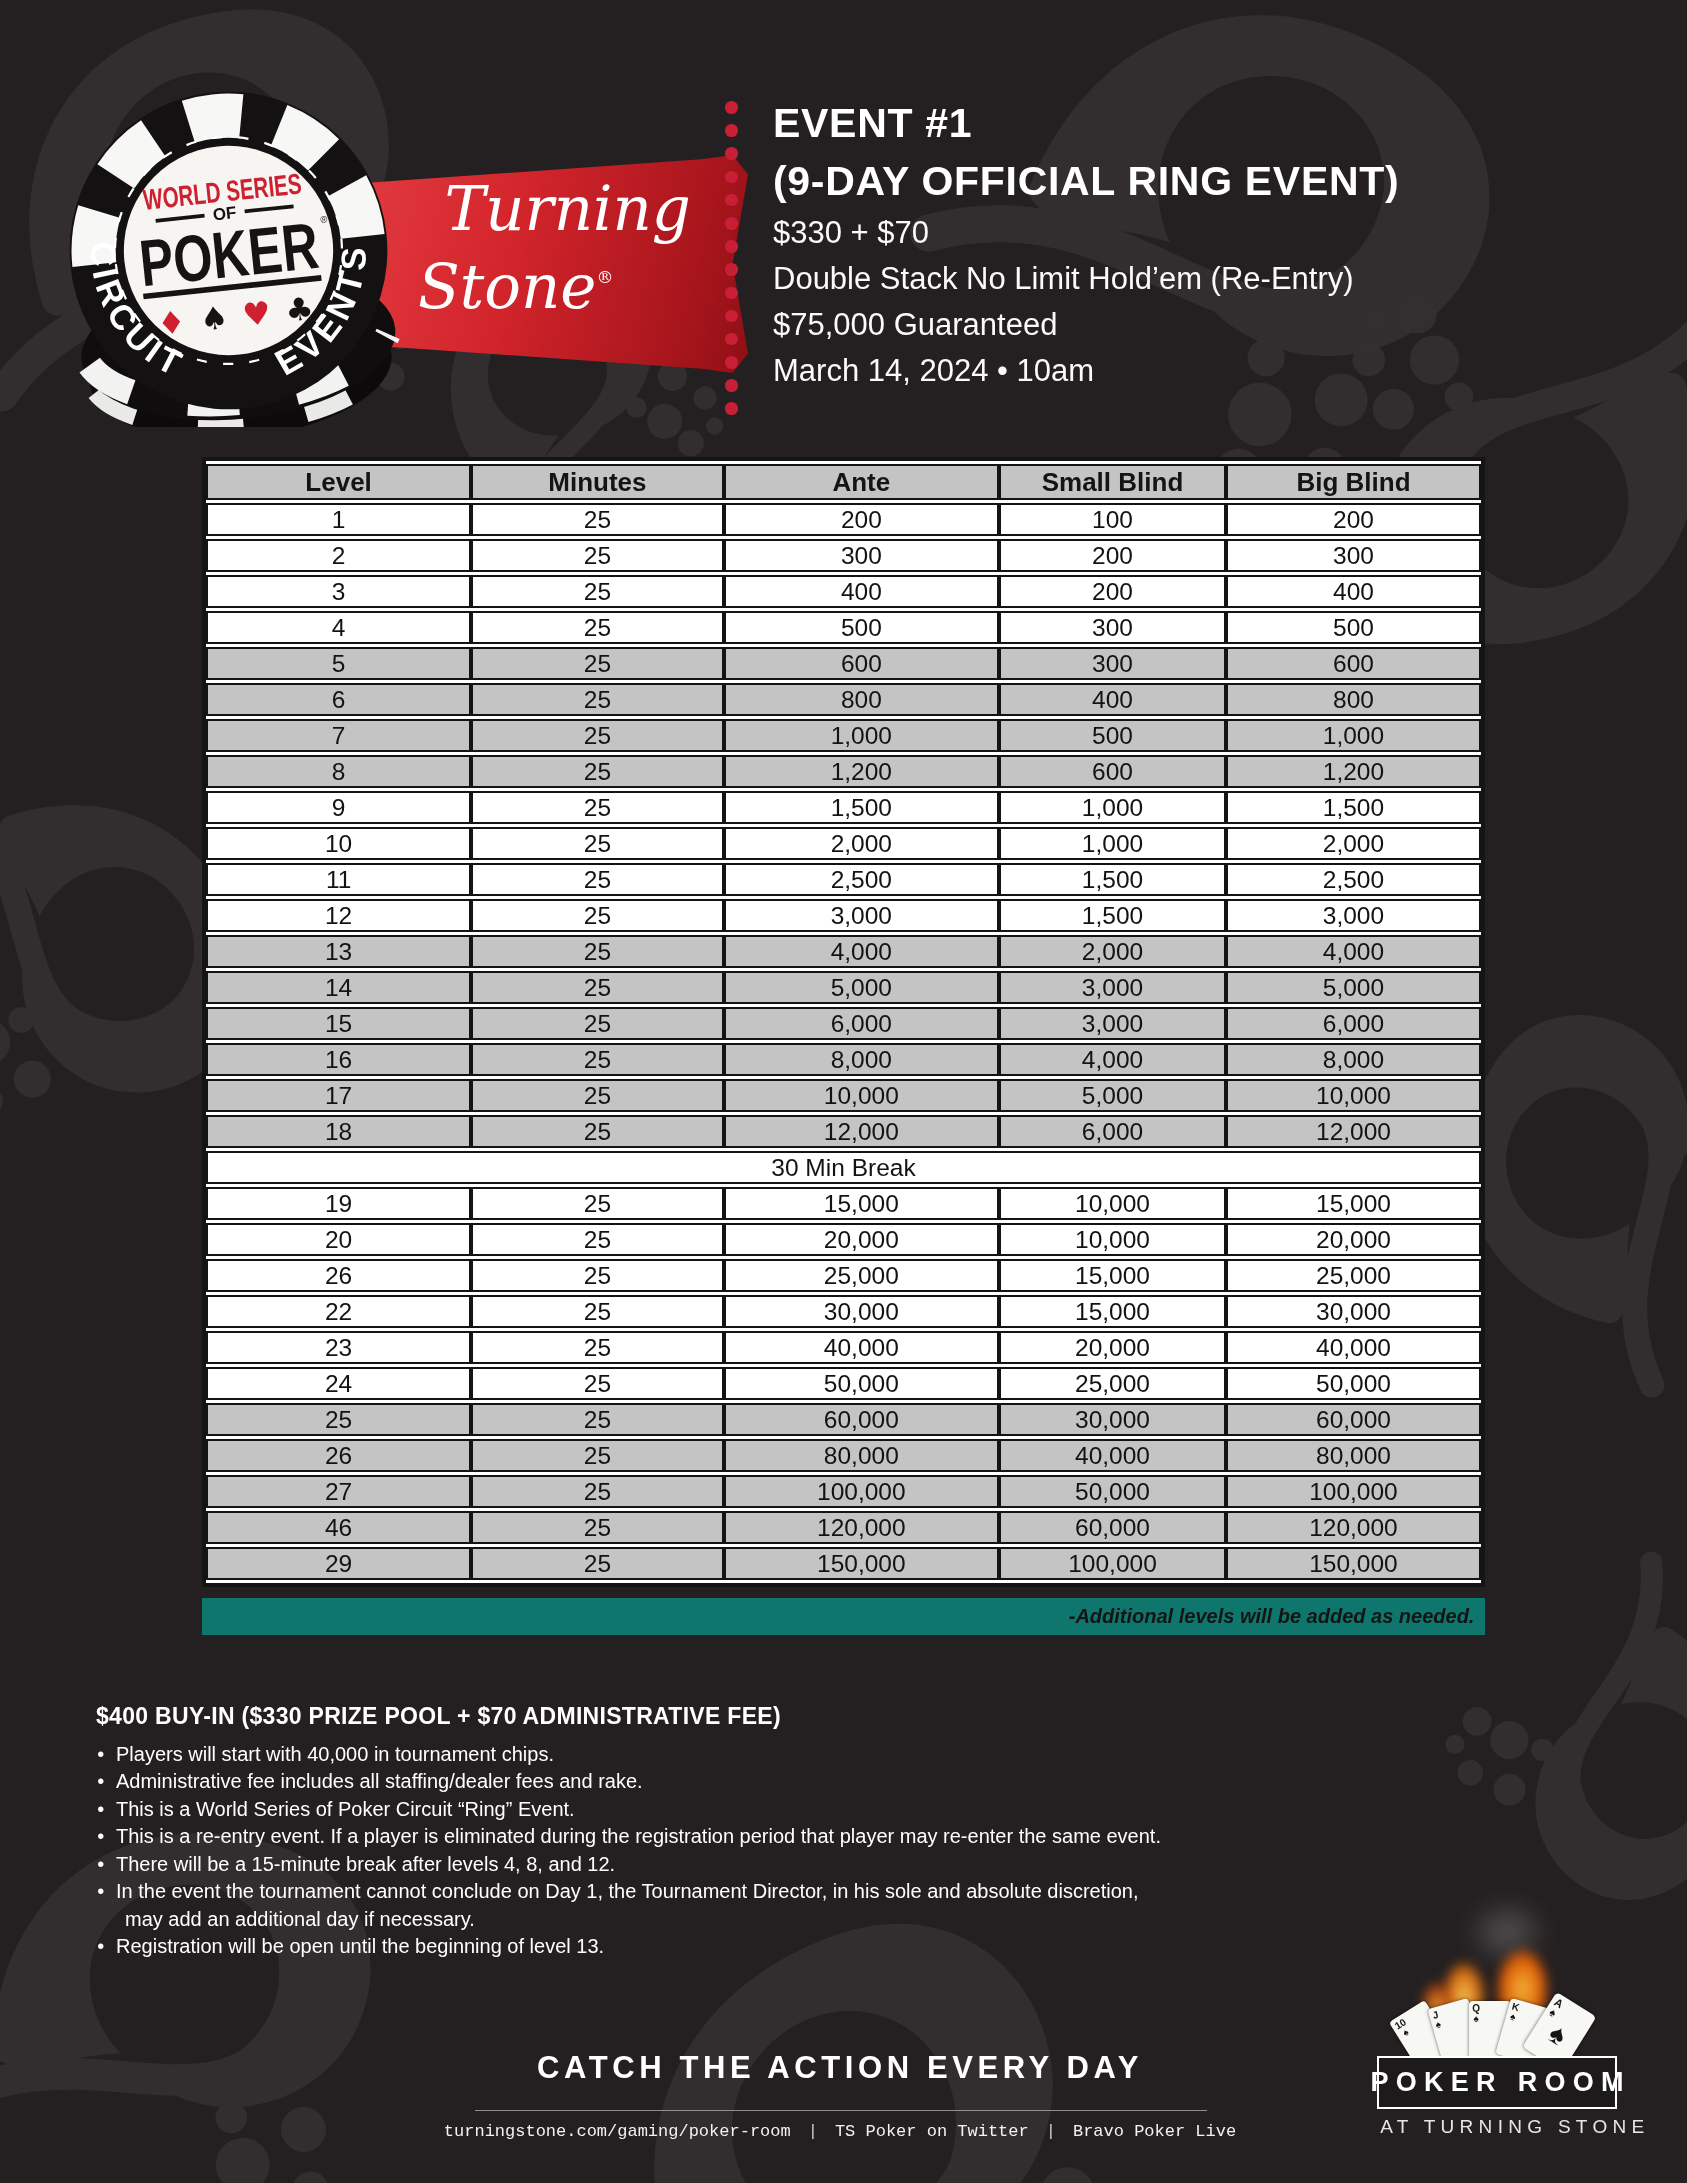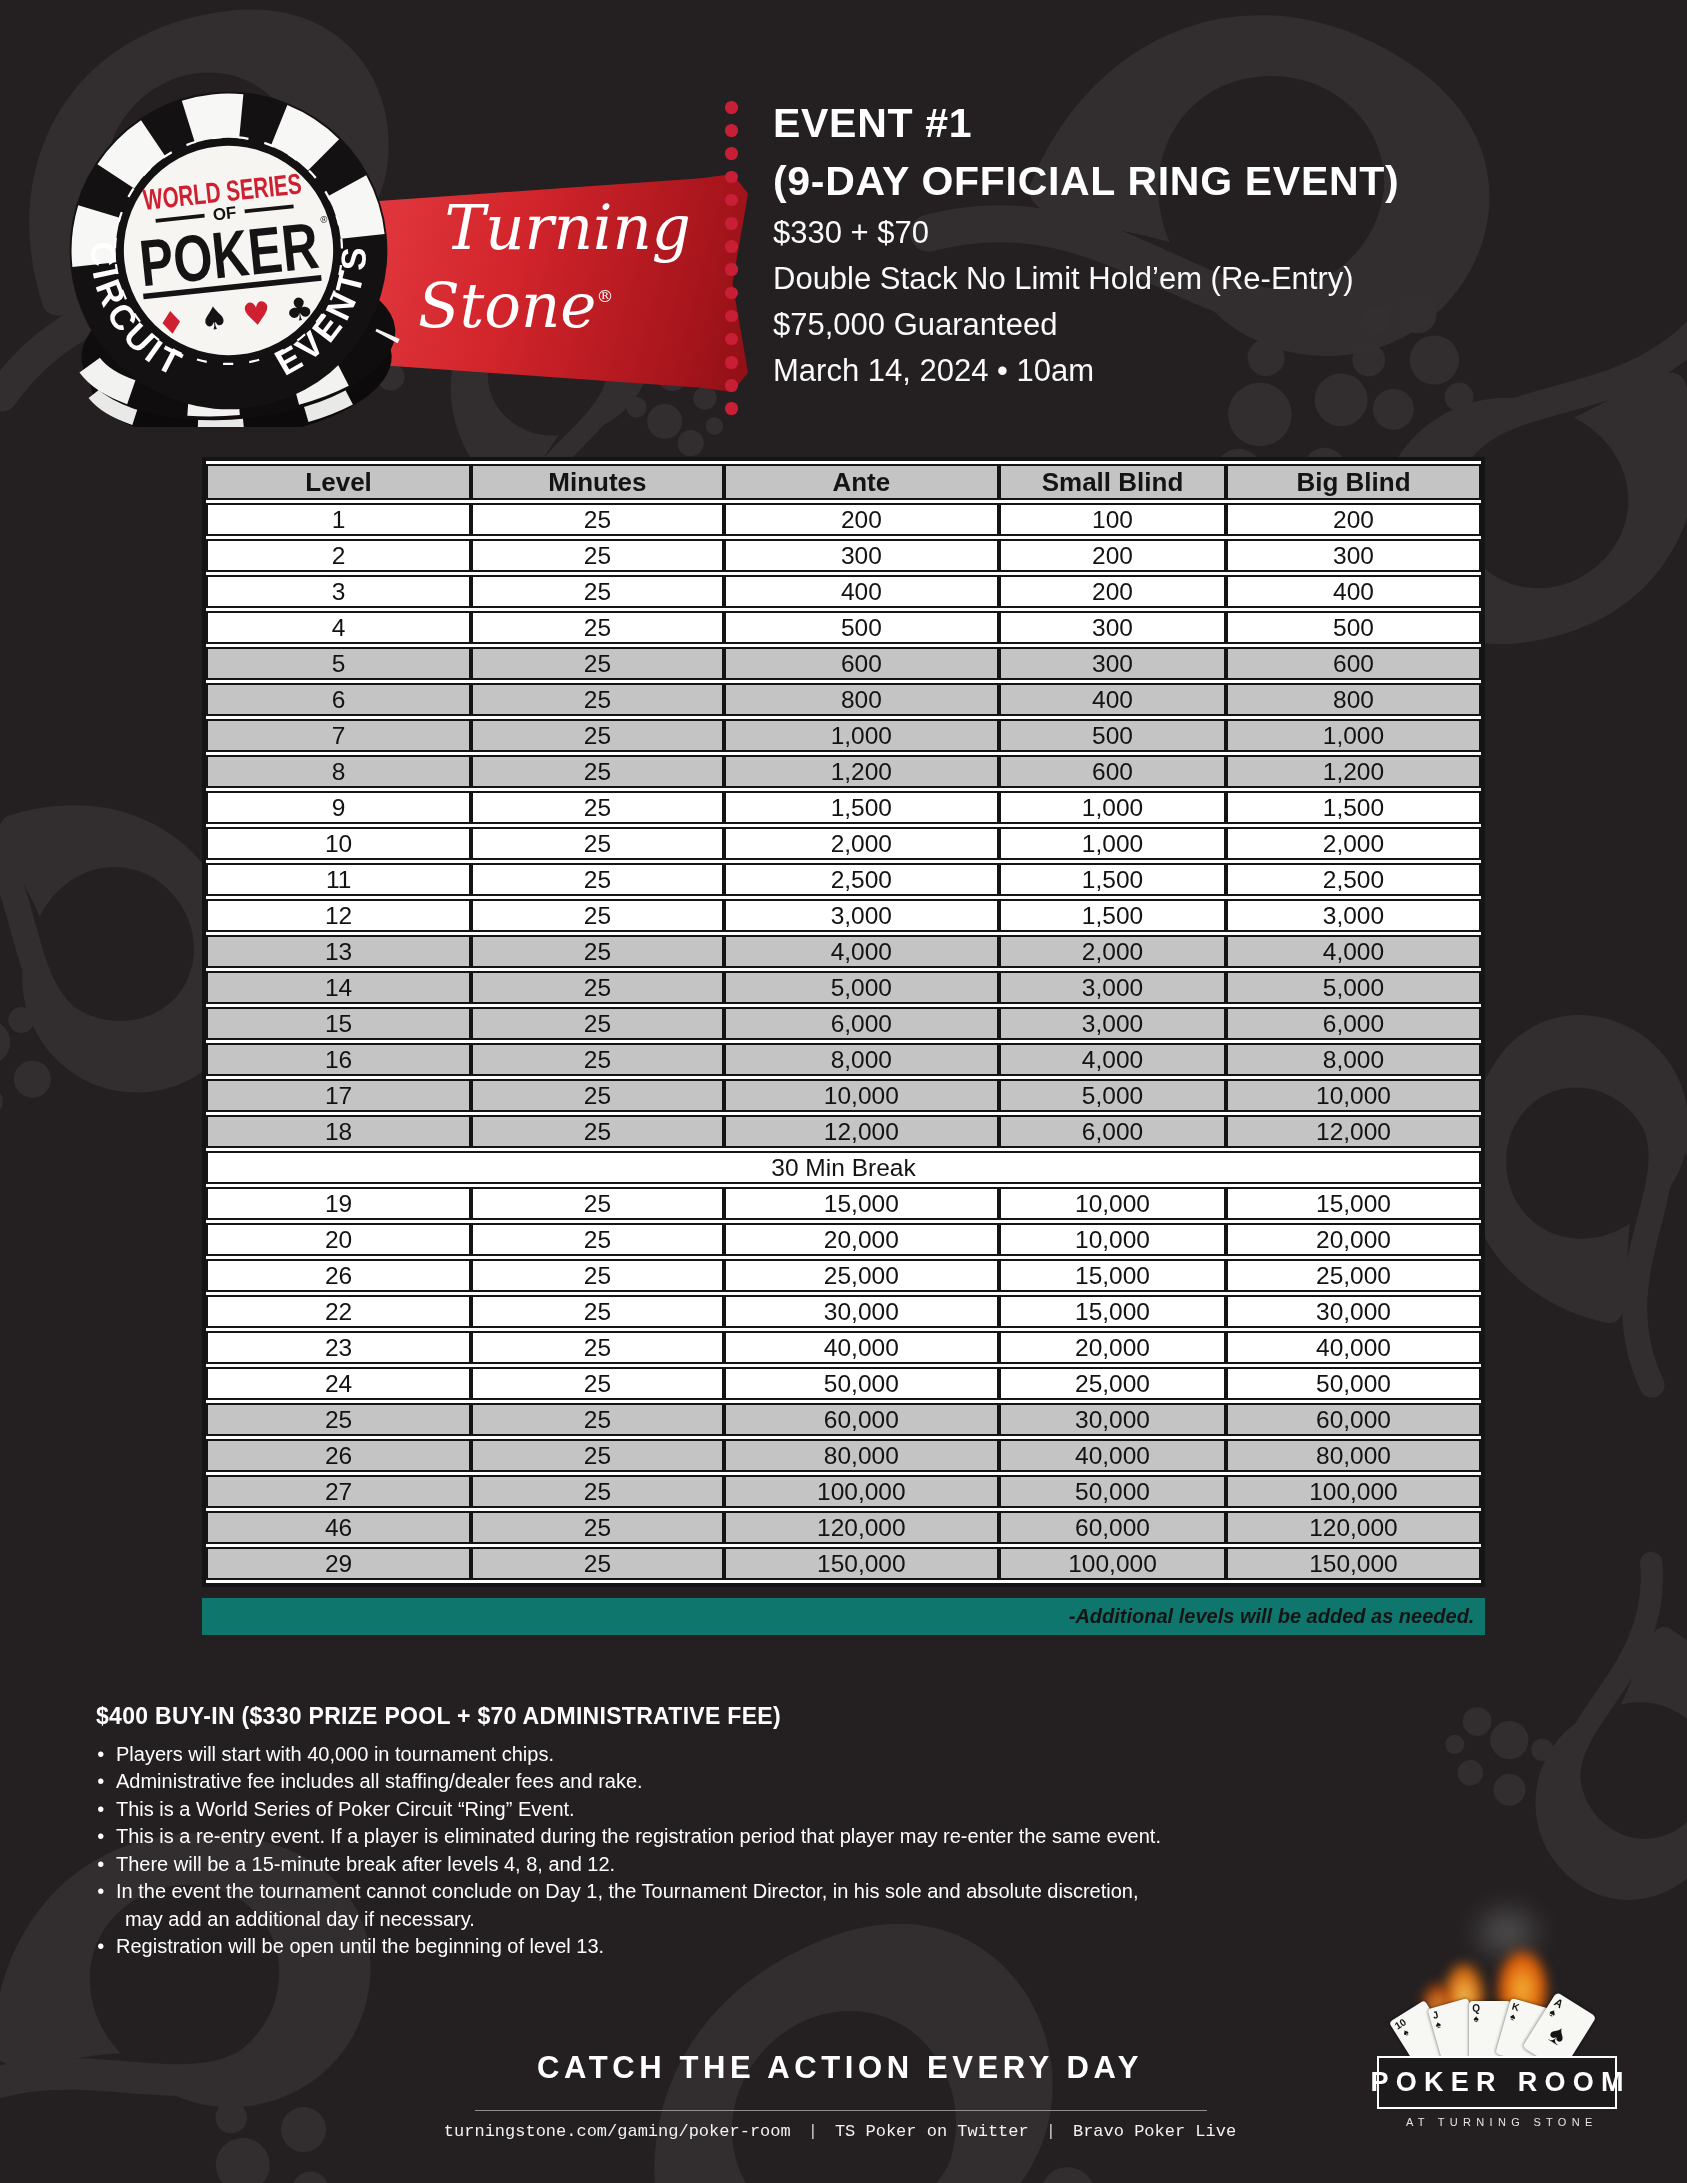--- a/index.html
+++ b/index.html
@@ -3,21 +3,21 @@
 <meta charset="utf-8">
 <title>Structure Sheet</title>
 <style>
   html,body{margin:0;padding:0;background:#111;}
   .page{position:relative;width:1687px;height:2183px;background:#242021;overflow:hidden;
         font-family:"Liberation Sans",sans-serif;}
   
   .motif{position:absolute;opacity:.9;pointer-events:none;}
   
   .chip-svg{position:absolute;left:52px;top:74px;width:353px;height:353px;}
-  .ribbon{position:absolute;left:361px;top:174px;width:387px;height:218px;z-index:1;
+  .ribbon{position:absolute;left:361px;top:155px;width:387px;height:218px;z-index:1;
           background:linear-gradient(105deg,#e23a40 0%,#d2242b 40%,#a8151c 82%,#8e1015 100%);
           clip-path:polygon(0 13%,88% 2%,96% 0,100% 9%,96% 50%,100% 91%,96% 100%,88% 98%,0 87%);}
   .ribbon-text{position:absolute;left:61px;top:18.5px;color:#fff;
                font-family:"DejaVu Serif",serif;font-style:italic;}
   .ribbon-l1{font-size:61px;line-height:69px;margin-left:22.5px;}
   .ribbon-l2{font-size:61px;line-height:69px;margin-left:-4px;}
   .ribbon-l2 sup{font-size:17px;font-style:normal;vertical-align:25px;}
   .chipwrap{z-index:2;}
   .dots{position:absolute;left:725px;top:101px;display:flex;flex-direction:column;gap:10.6px;z-index:3;}
   .dot{width:12.6px;height:12.6px;border-radius:50%;background:#c81f37;}
@@ -65,21 +65,21 @@
   .smoke{position:absolute;left:34px;top:-99px;width:112px;height:93px;border-radius:50%;
          filter:blur(10.6px);background:radial-gradient(closest-side,rgba(170,170,170,.4),rgba(120,120,120,0) 75%);}
   .card{position:absolute;width:42px;height:58px;background:#f7f7f4;border-radius:4px;bottom:0;
         transform-origin:50% 115%;box-shadow:0 0 3.3px rgba(0,0,0,.65);}
   .card .pip{position:absolute;top:2.6px;left:3.3px;font-size:10px;line-height:10px;color:#151515;
              font-weight:bold;text-align:center;}
   .card .bigpip{position:absolute;top:17px;left:0;width:100%;text-align:center;font-size:25px;color:#151515;}
   .pr-box{position:absolute;left:1377px;top:2056px;width:236px;height:49px;border:2.6px solid #fff;
           background:#1d1a1b;display:flex;align-items:center;justify-content:center;z-index:3;}
   .pr-name{font-size:27px;font-weight:bold;letter-spacing:7.3px;color:#fff;padding-left:7.3px;white-space:nowrap;}
-  .pr-sub{position:absolute;left:1375px;top:2116px;width:243px;text-align:center;font-size:11px;
+  .pr-sub{position:absolute;left:1375px;top:2116px;width:243px;text-align:center;font-size:19px;
           letter-spacing:5.3px;color:#e6e6e6;padding-left:5.3px;z-index:3;white-space:nowrap;}
 </style>
 </head>
 <body>
 
 <div class="page">
 
   <svg width="0" height="0" style="position:absolute">
       <defs>
     <g id="motif">

